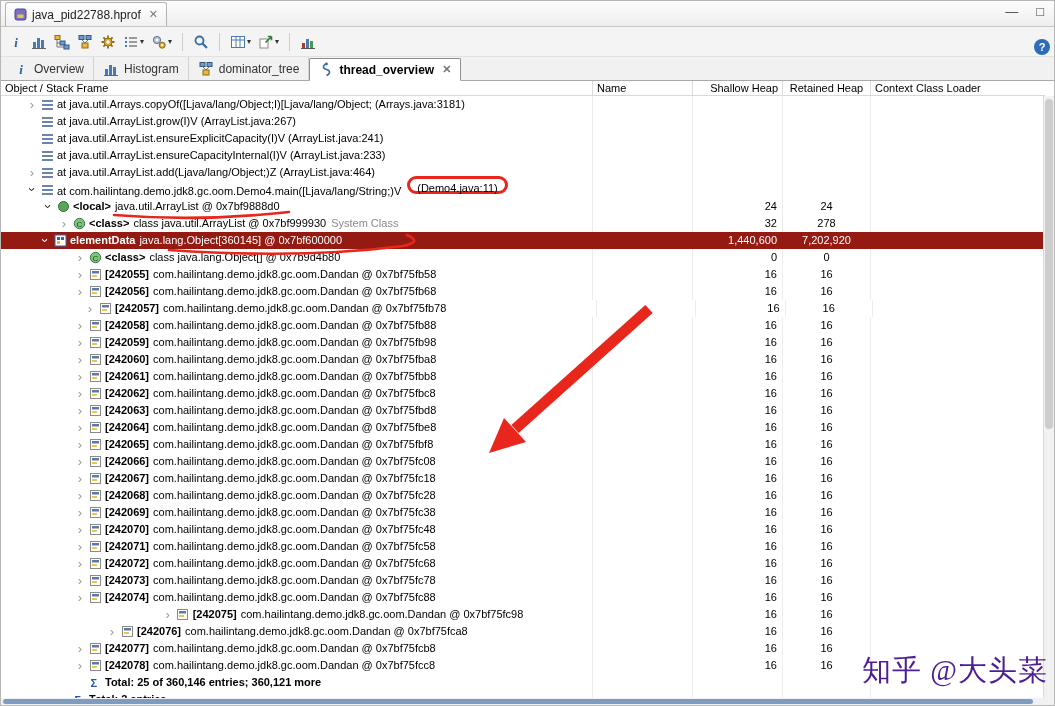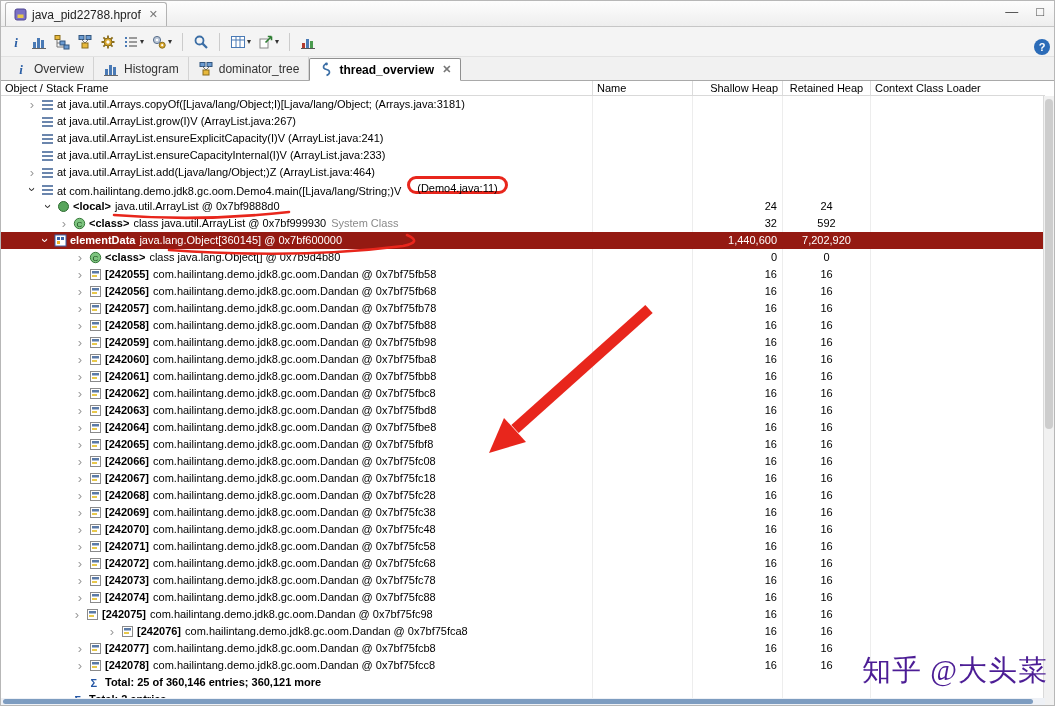--- a/index.html
+++ b/index.html
@@ -375,21 +375,21 @@
           <span class="ricon">
             <svg width="13" height="13">
               <circle cx="6.5" cy="6.5" r="5.2" fill="#7dc47f" stroke="#3a7a3d"></circle>
               <text x="6.5" y="9.6" font-size="8" text-anchor="middle" fill="#1c4a1e">C</text>
             </svg>
           </span>
           <span class="lbl"><span class="b">&lt;class&gt;</span><span class="t">class java.util.ArrayList @ 0x7bf999930</span><span class="sfx">System Class</span></span>
         </div>
         <div class="cell num c-name"></div>
         <div class="cell num c-shallow">32</div>
-        <div class="cell num c-retained">592</div>
+        <div class="cell num c-retained">278</div>
         <div class="cell num c-ctx"></div>
       </div>
       <div class="row selected">
         <div class="cell c-frame" style="padding-left: 37px;">
           <span class="arrow expanded"></span>
           <span class="ricon">
             <svg width="13" height="13">
               <rect x="1" y="1" width="11" height="11" fill="#fff" stroke="#3a62a8"></rect>
               <rect x="3" y="3" width="3" height="3" fill="#3a62a8"></rect>
               <rect x="7" y="3" width="3" height="3" fill="#3a62a8"></rect>
@@ -447,21 +447,21 @@
             </svg>
           </span>
           <span class="lbl"><span class="b">[242056]</span><span class="t">com.hailintang.demo.jdk8.gc.oom.Dandan @ 0x7bf75fb68</span></span>
         </div>
         <div class="cell num c-name"></div>
         <div class="cell num c-shallow">16</div>
         <div class="cell num c-retained">16</div>
         <div class="cell num c-ctx"></div>
       </div>
       <div class="row">
-        <div class="cell c-frame" style="padding-left: 72px;">
+        <div class="cell c-frame" style="padding-left: 72px; margin-left: 10px;">
           <span class="arrow collapsed"></span>
           <span class="ricon">
             <svg width="13" height="13">
               <rect x="1.5" y="1.5" width="10" height="10" fill="#fff" stroke="#8a8a8a"></rect>
               <rect x="3" y="3" width="7" height="2.5" fill="#5b7aa6"></rect>
               <rect x="3" y="7" width="5" height="2" fill="#e8c84a"></rect>
             </svg>
           </span>
           <span class="lbl"><span class="b">[242057]</span><span class="t">com.hailintang.demo.jdk8.gc.oom.Dandan @ 0x7bf75fb78</span></span>
         </div>
@@ -753,21 +753,21 @@
             </svg>
           </span>
           <span class="lbl"><span class="b">[242074]</span><span class="t">com.hailintang.demo.jdk8.gc.oom.Dandan @ 0x7bf75fc88</span></span>
         </div>
         <div class="cell num c-name"></div>
         <div class="cell num c-shallow">16</div>
         <div class="cell num c-retained">16</div>
         <div class="cell num c-ctx"></div>
       </div>
       <div class="row">
-        <div class="cell c-frame" style="padding-left: 69px;">
+        <div class="cell c-frame" style="padding-left: 91px; justify-content: center;">
           <span class="arrow collapsed"></span>
           <span class="ricon">
             <svg width="13" height="13">
               <rect x="1.5" y="1.5" width="10" height="10" fill="#fff" stroke="#8a8a8a"></rect>
               <rect x="3" y="3" width="7" height="2.5" fill="#5b7aa6"></rect>
               <rect x="3" y="7" width="5" height="2" fill="#e8c84a"></rect>
             </svg>
           </span>
           <span class="lbl"><span class="b">[242075]</span><span class="t">com.hailintang.demo.jdk8.gc.oom.Dandan @ 0x7bf75fc98</span></span>
         </div>

